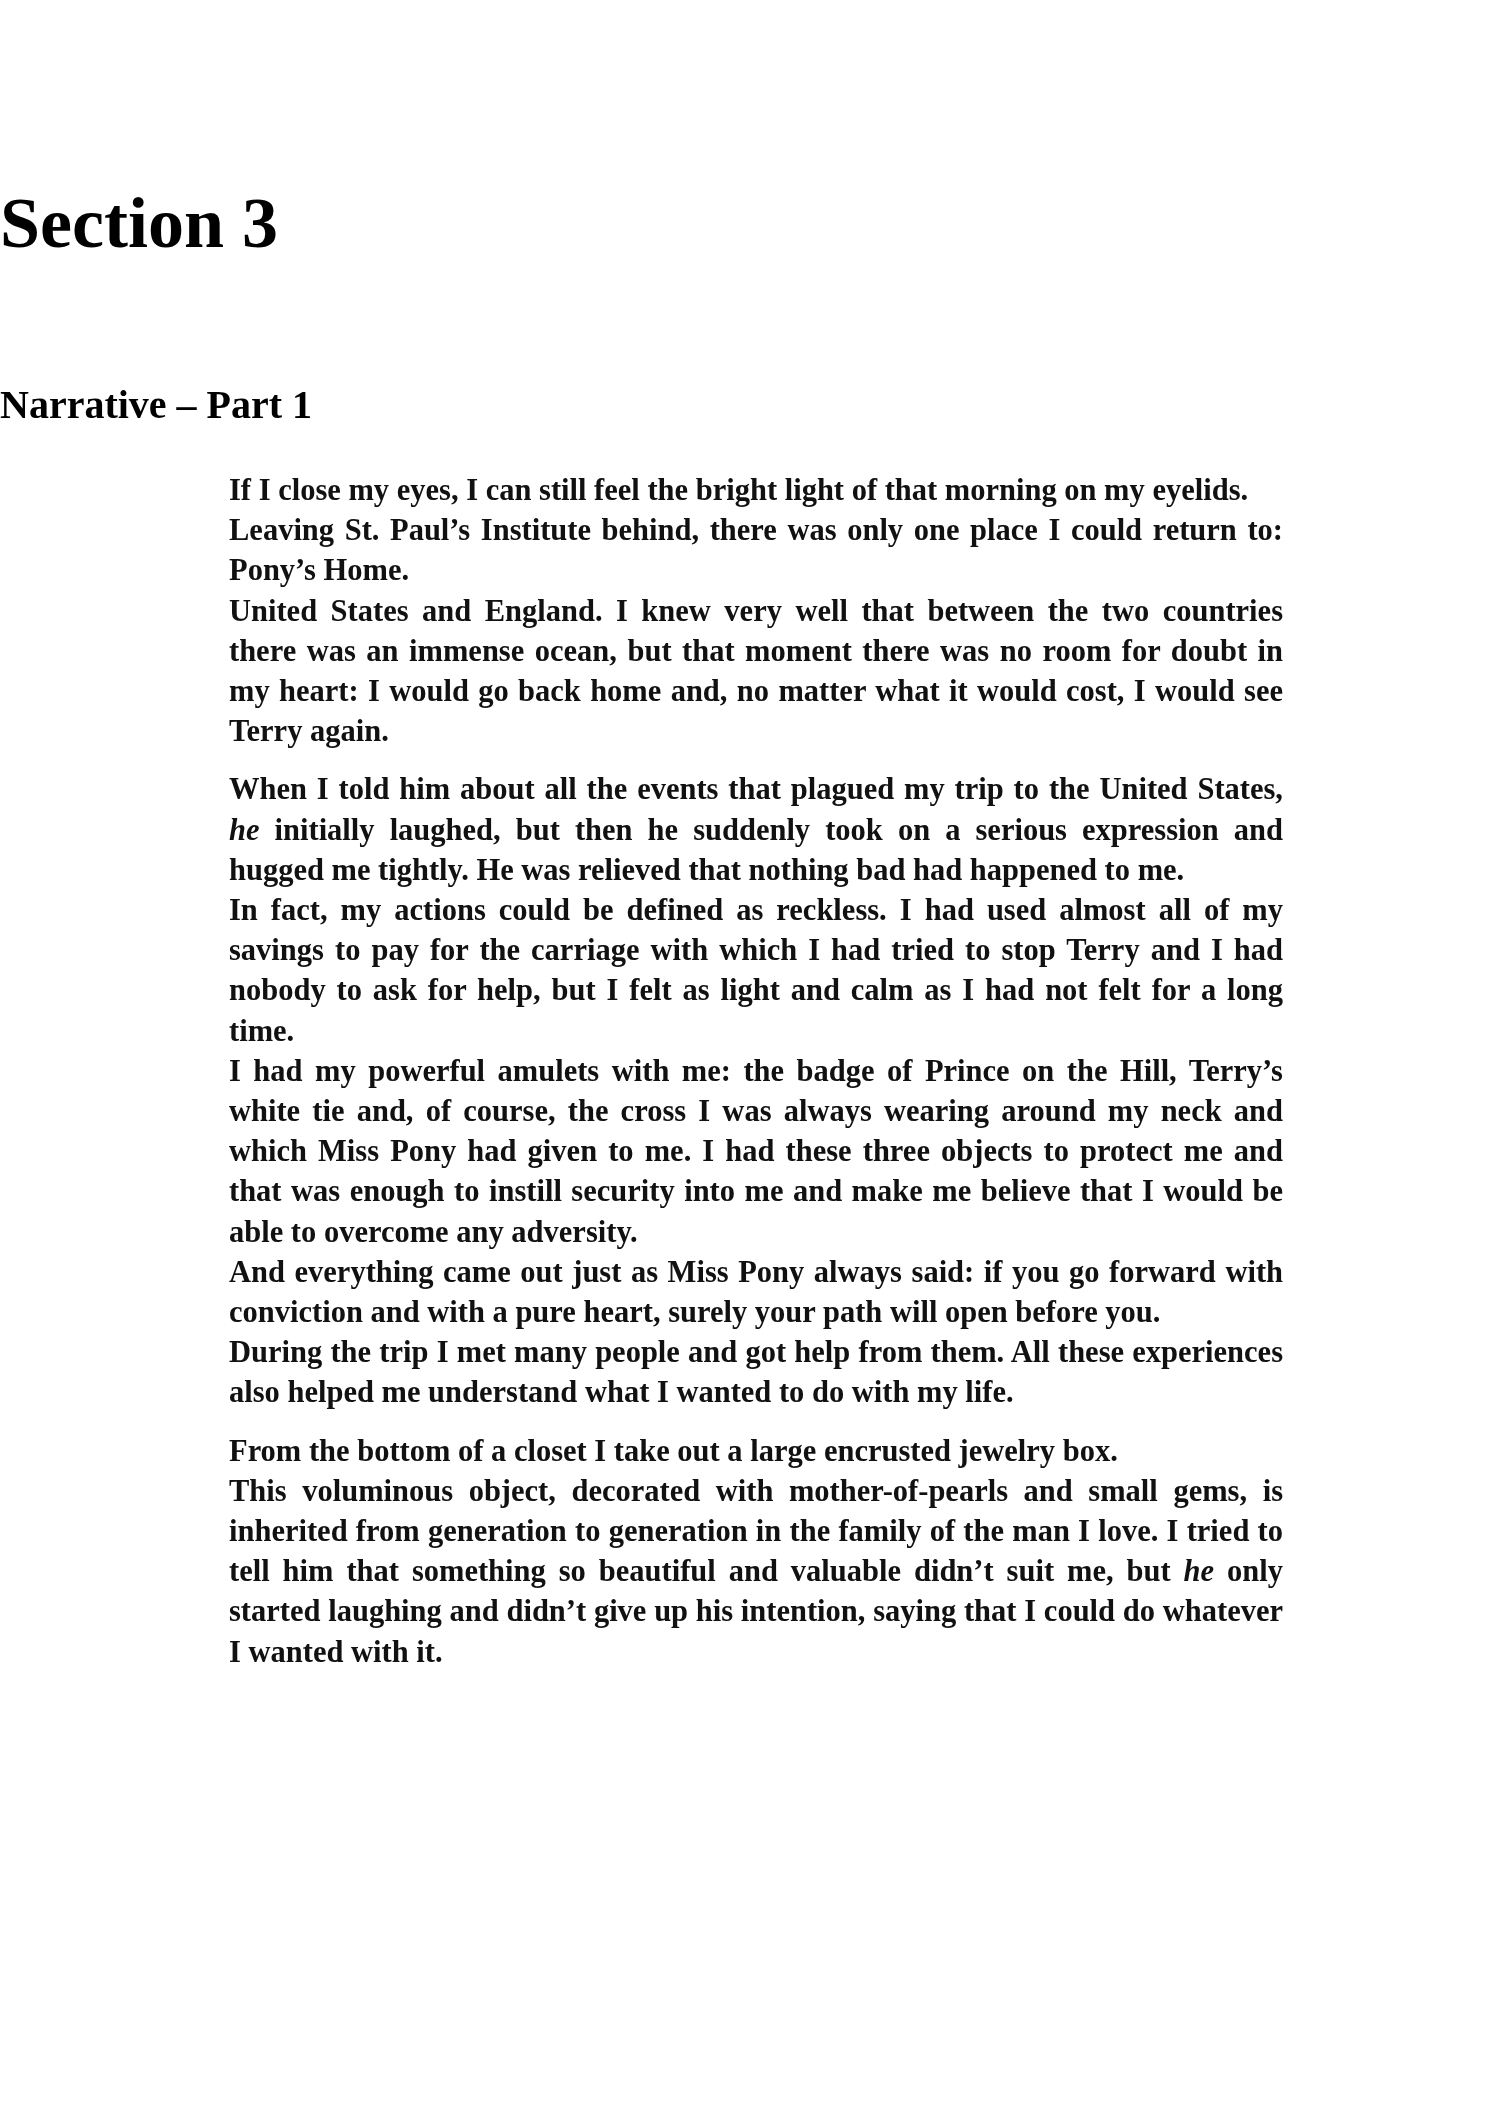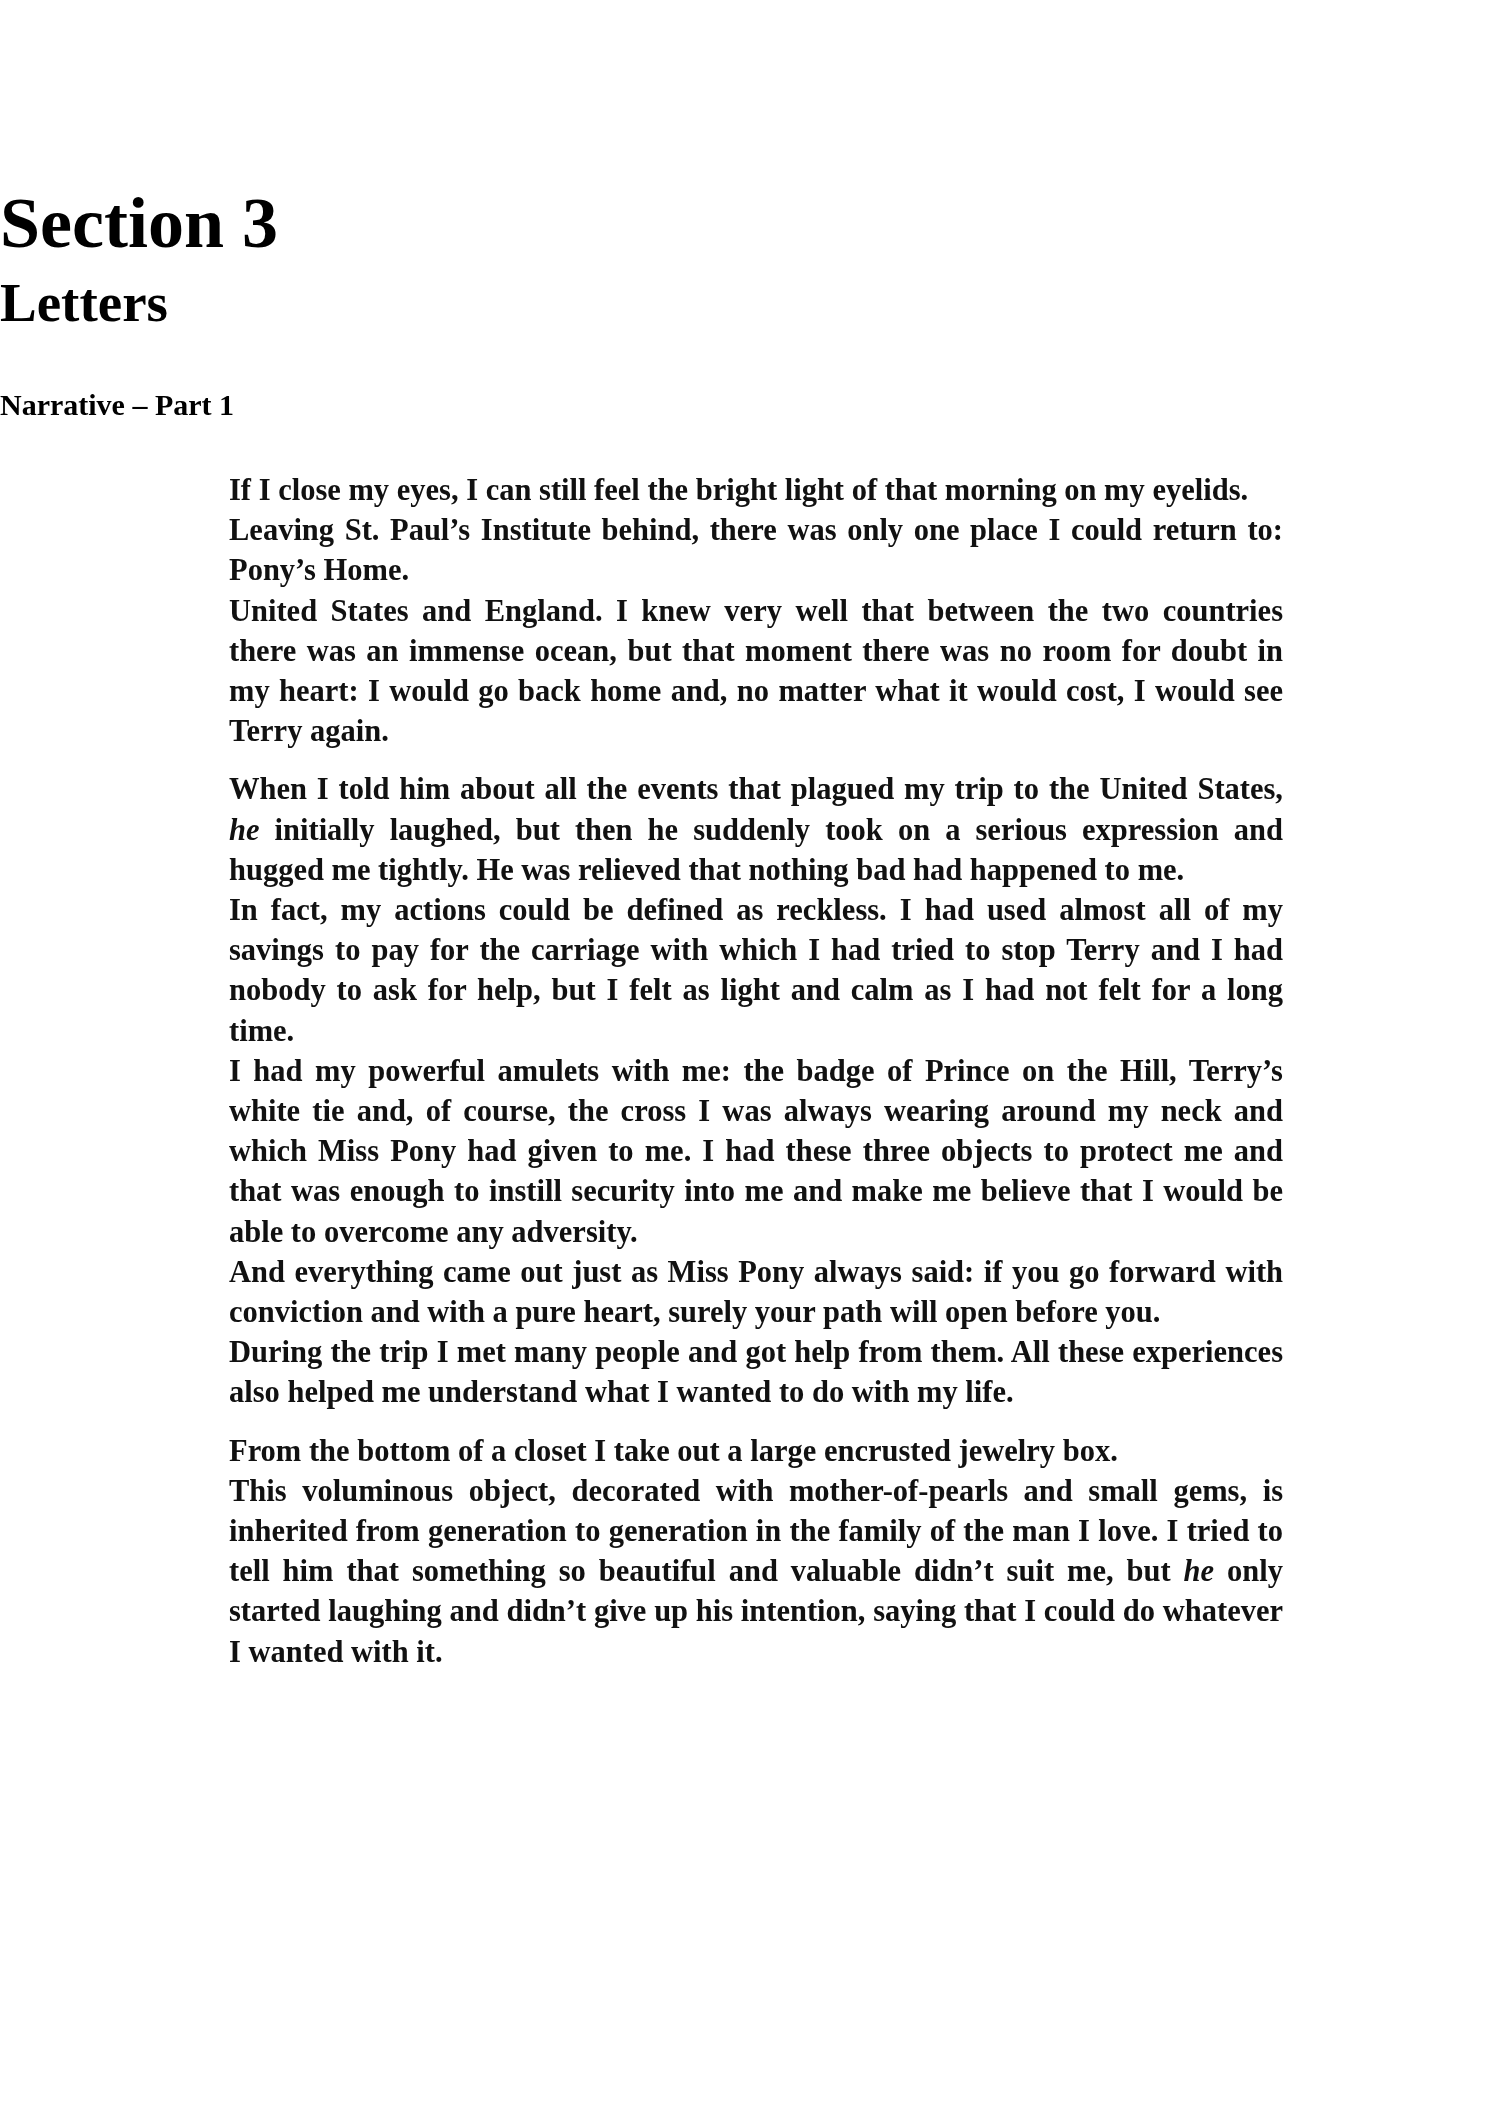--- a/index.html
+++ b/index.html
@@ -8,37 +8,36 @@
       position: absolute; left: 0; top: 0; width: 1500px; height: 2121px;
       background: #ffffff; color: #000000;
       font-family: "Liberation Serif", "DejaVu Serif", serif;
     }
     .title {
       position: absolute; left: 0; width: 1500px; text-align: left;
       font-weight: bold; margin: 0; color: #000;
     }
     .title-1 { top: 178px; font-size: 72px; line-height: 90px; }
     .title-2 { top: 268px; font-size: 55px; line-height: 70px; }
-    .title-3 { top: 375px; font-size: 30px; line-height: 60px; }
+    .title-3 { top: 375px; font-size: 40px; line-height: 60px; }
     .body-text {
       position: absolute; left: 229px; width: 1054px; top: 470px;
       font-size: 30.5px; line-height: 40.2px; font-weight: bold;
       text-align: justify; color: #111;
     }
     .para { margin: 0; }
     .para.gap { margin-top: 18px; }
     .para:last-child { text-align-last: left; }
     em { font-style: italic; }
   </style>
 </head>
 <body>
 
 <div class="page">
   <h1 class="title title-1">Section 3</h1>
-  <h2 class="title title-2">Letters</h2>
   <h3 class="title title-3">Narrative – Part 1</h3>
 
   <div class="body-text">
     <p class="para">If I close my eyes, I can still feel the bright light of that morning on my eyelids.</p>
     <p class="para">Leaving St. Paul’s Institute behind, there was only one place I could return to: Pony’s Home.</p>
     <p class="para">United States and England. I knew very well that between the two countries there was an immense ocean, but that moment there was no room for doubt in my heart: I would go back home and, no matter what it would cost, I would see Terry again.</p>
     <p class="para gap"><span>When I told him about all the events that plagued my trip to the United States, </span><em>he</em><span> initially laughed, but then he suddenly took on a serious expression and hugged me tightly. He was relieved that nothing bad had happened to me.</span></p>
     <p class="para">In fact, my actions could be defined as reckless. I had used almost all of my savings to pay for the carriage with which I had tried to stop Terry and I had nobody to ask for help, but I felt as light and calm as I had not felt for a long time.</p>
     <p class="para">I had my powerful amulets with me: the badge of Prince on the Hill, Terry’s white tie and, of course, the cross I was always wearing around my neck and which Miss Pony had given to me. I had these three objects to protect me and that was enough to instill security into me and make me believe that I would be able to overcome any adversity.</p>
     <p class="para">And everything came out just as Miss Pony always said: if you go forward with conviction and with a pure heart, surely your path will open before you.</p>

